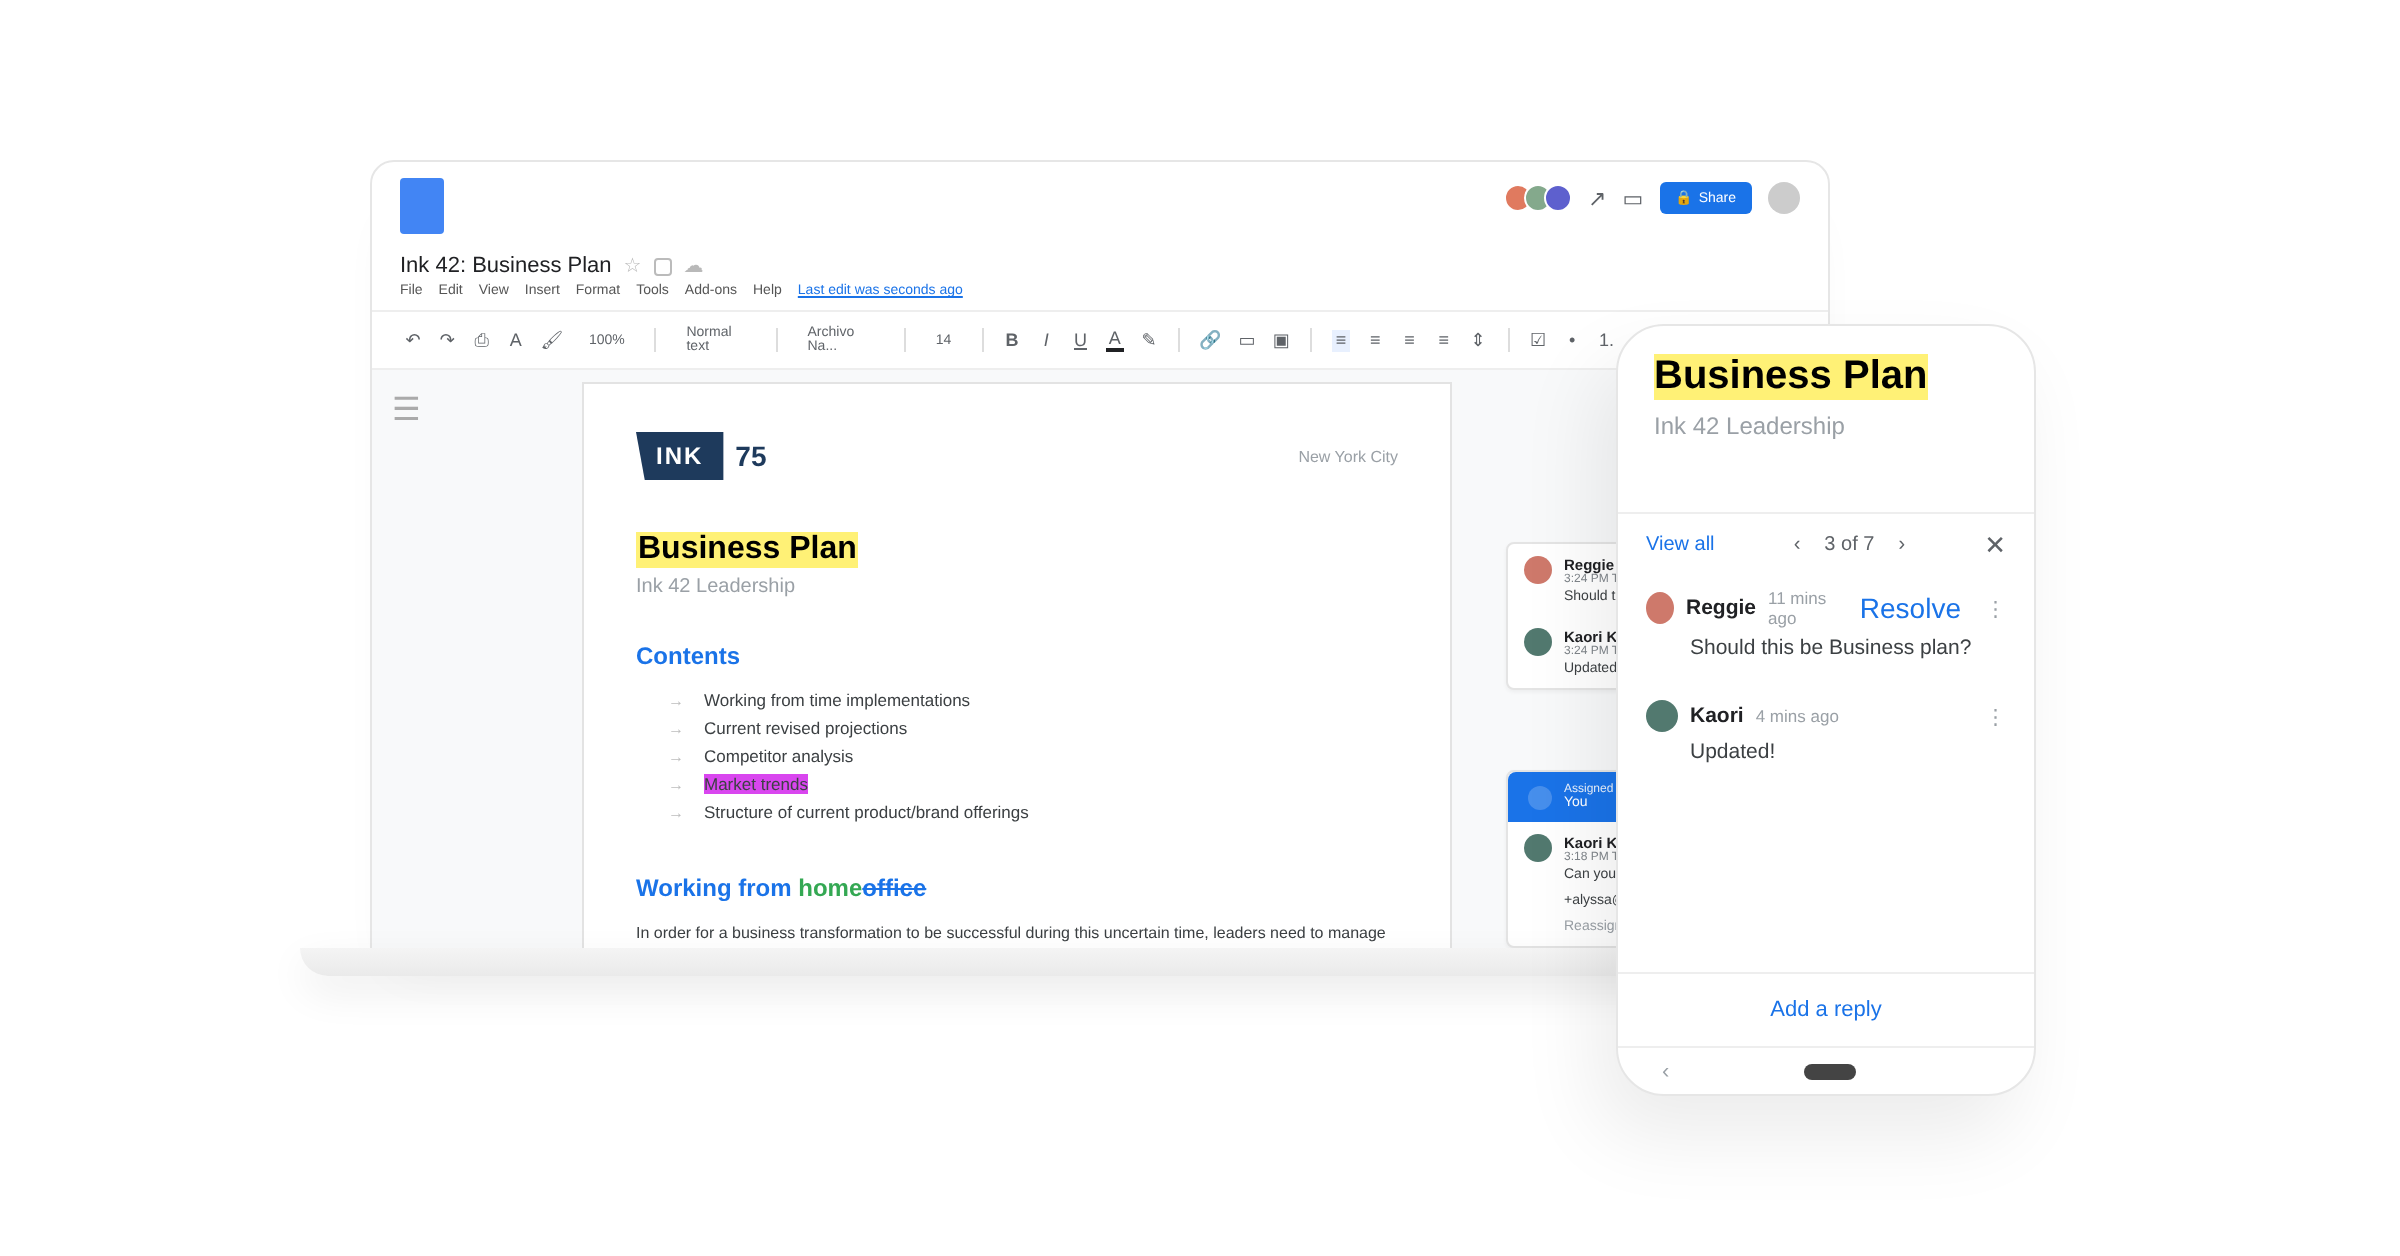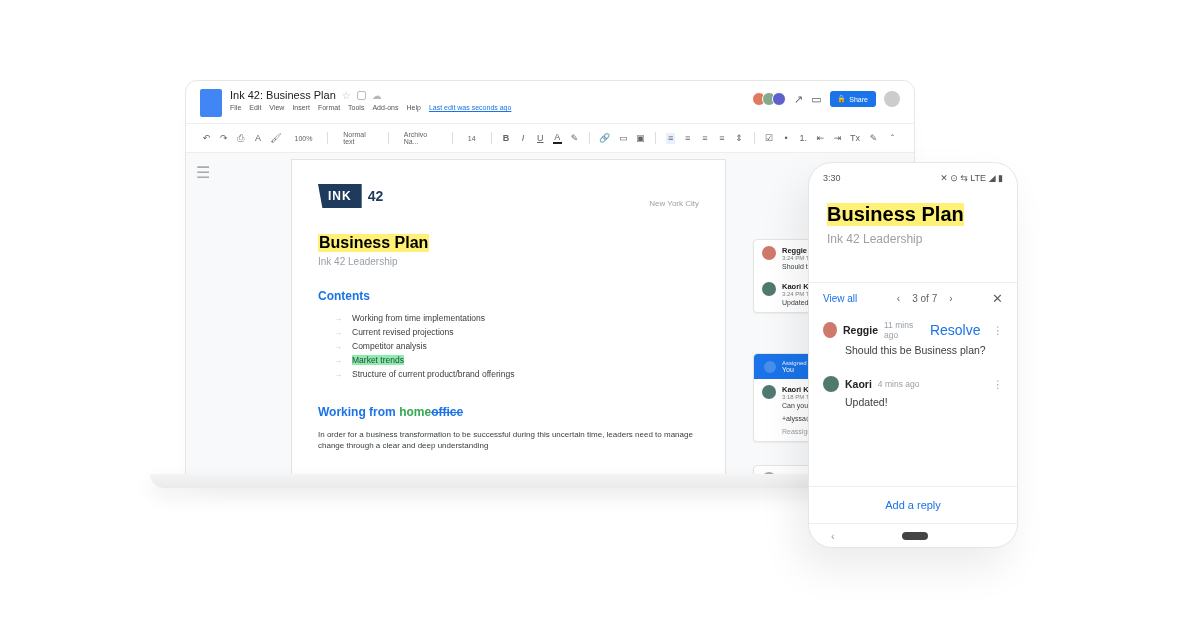--- a/index.html
+++ b/index.html
@@ -20,21 +20,21 @@
       position: absolute;
       left: 150px; top: 474px;
       width: 800px; height: 14px;
       background: linear-gradient(#f4f4f4, #eaeaea);
       border-bottom-left-radius: 18px; border-bottom-right-radius: 18px;
       box-shadow: 0 8px 20px rgba(0,0,0,.08);
     }
 
     
     .titlebar { padding: 6px 14px 0 14px; display:flex; align-items:flex-start; justify-content:space-between; }
-    .title-left { display:flex; gap:8px; }
+    .title-left { display:flex; gap:8px;flex-direction:column; }
     .docs-logo { width:22px; height:28px; background:#4285f4; border-radius:2px; margin-top:2px; flex:none; }
     .title-col { margin-top:2px; }
     .doc-title-row{ display:flex; align-items:center; gap:6px; }
     .doc-title { font-size:11px; color:#202124; }
     .title-icon { width:9px; height:9px; border:1px solid #bbb; border-radius:2px; }
     .star{ color:#b9b9b9; font-size:10px; }
     .menus { font-size:7px; color:#555; display:flex; gap:8px; margin-top:3px; }
     .menus .edit-stamp { color:#1a73e8; text-decoration:underline; }
 
     .title-right{ display:flex; align-items:center; gap:8px; margin-top:4px; }
@@ -50,34 +50,34 @@
     .tool{ width:11px; height:11px; color:#5f6368; font-size:9px; display:inline-flex; align-items:center; justify-content:center; }
     .divider{ width:1px; height:12px; background:#ddd; margin:0 2px; }
     .pill{ font-size:7px; color:#5f6368; border:1px solid transparent; padding:2px 4px; }
     .toolbar .right{ margin-left:auto; display:flex; gap:8px; }
 
     
     .canvas{ height: calc(100% - 62px); background:#f8f9fa; position:relative; overflow:hidden; }
     .outline-btn{ position:absolute; left:10px; top:10px; width:14px; height:14px; color:#aaa; }
     .page{ position:absolute; left:105px; top:6px; width:435px; height:370px; background:#fff; border:1px solid #e3e3e3; padding:24px 26px; }
 
-    .brand{ display:flex; align-items:flex-end; justify-content:space-between; }
+    .brand{ display:flex; align-items:center; justify-content:space-between; }
     .brand-left{ display:flex; align-items:center; }
     .brand-box{ background:#1e3a5c; color:#fff; font-weight:bold; padding:5px 10px; font-size:12px; letter-spacing:1px; clip-path: polygon(0 0,100% 0,100% 100%,10% 100%); }
     .brand-42{ font-size:14px; color:#1e3a5c; font-weight:bold; margin-left:6px; }
     .city{ color:#9aa0a6; font-size:8px; }
 
     .h1{ font-weight:900; font-size:16px; margin-top:26px; display:inline-block; background:#fff176; padding:0 1px; }
     .subtitle{ color:#9aa0a6; font-size:10px; margin-top:4px; }
 
     .h2{ color:#1a73e8; font-weight:bold; font-size:12px; margin-top:22px; }
     .toc{ margin-top:10px; }
     .toc-row{ display:flex; gap:10px; align-items:center; font-size:8.5px; color:#3c4043; margin:4px 0 4px 16px; }
     .toc-row .arrow{ color:#bdbdbd; font-size:8px; }
-    .hl{ background:#86efac; }
+    .hl{ background:#d946ef; }
 
     .h3{ font-size:12px; font-weight:bold; color:#1a73e8; margin-top:26px; }
     .h3 .green{ color:#34a853; }
     .h3 .strike{ text-decoration:line-through; color:#1a73e8; }
     .bodytext{ font-size:8px; color:#3c4043; margin-top:10px; line-height:1.4; }
 
     
     .card{ position:absolute; background:#fff; border:1px solid #e4e4e4; border-radius:4px; font-size:7.5px; color:#3c4043; box-shadow:0 1px 2px rgba(0,0,0,.05); }
     .card .row{ display:flex; align-items:flex-start; gap:6px; padding:6px 8px 2px; }
     .card .av{ width:14px; height:14px; border-radius:50%; background:#ce796b; flex:none; }
@@ -218,21 +218,21 @@
     </div>
   </div>
 
   <div class="canvas">
     <span class="outline-btn">☰</span>
 
     <div class="page">
       <div class="brand">
         <div class="brand-left">
           <div class="brand-box">INK</div>
-          <span class="brand-42">42</span>
+          <span class="brand-42">75</span>
         </div>
         <span class="city">New York City</span>
       </div>
 
       <div><span class="h1">Business Plan</span></div>
       <div class="subtitle">Ink 42 Leadership</div>
 
       <div class="h2">Contents</div>
       <div class="toc">
         <div class="toc-row">
@@ -311,24 +311,20 @@
       <div class="row" style="padding:0">
         <div class="av" style="background:#aaa"></div>
         <div class="nm">Scott Prewett</div>
       </div>
     </div>
   </div>
 </div>
 <div class="laptop-base"></div>
 
 <div class="phone">
-  <div class="statusbar">
-    <span>3:30</span>
-    <span>✕ ⊙ ⇆ <span>LTE</span> ◢ ▮</span>
-  </div>
 
   <div class="phone-doc">
     <div><span class="p-h1">Business Plan</span></div>
     <div class="p-sub">Ink 42 Leadership</div>
   </div>
 
   <div class="cm-bar">
     <span class="view-all">View all</span>
     <div class="pager">
       <span>‹</span>

